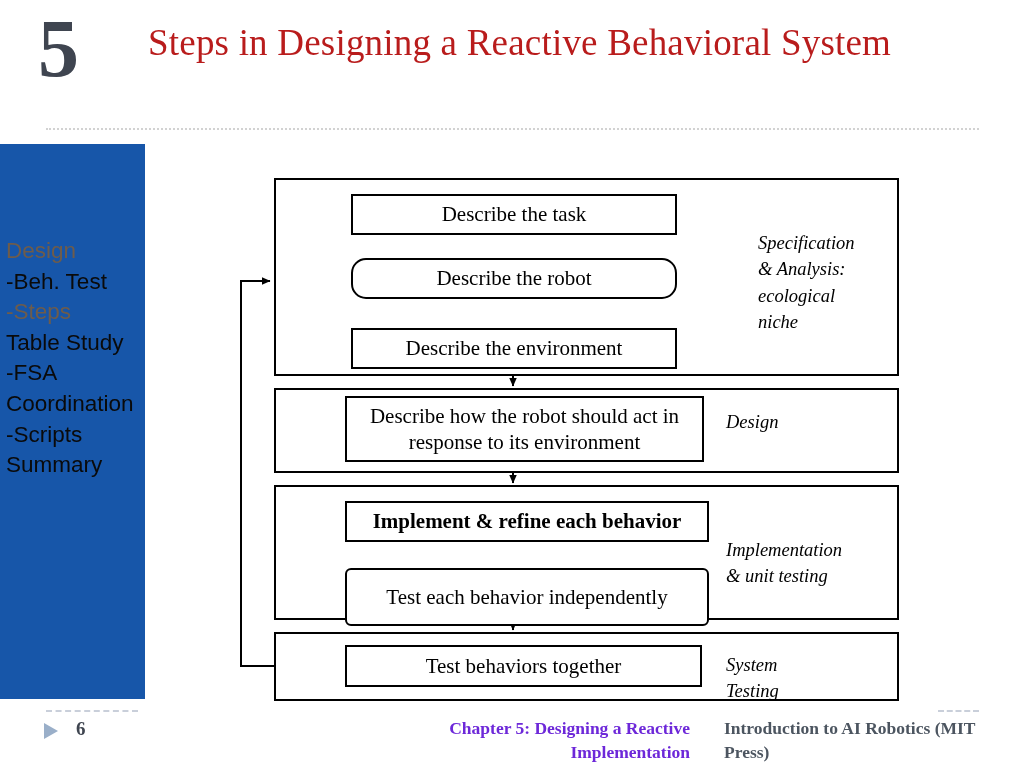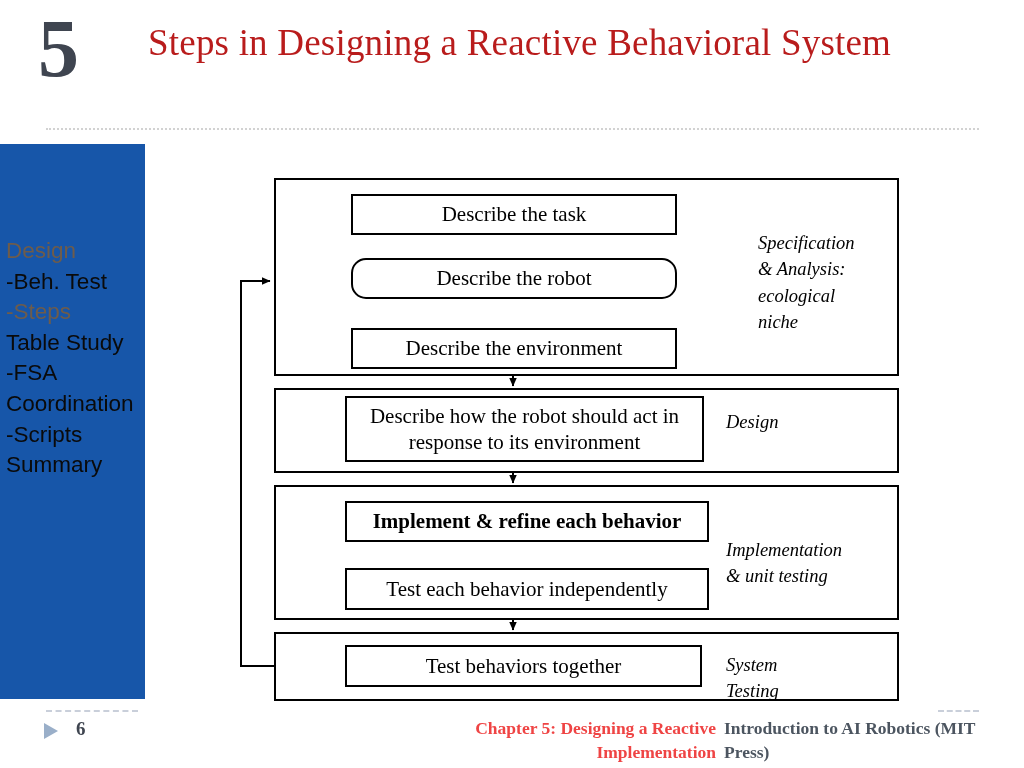--- a/index.html
+++ b/index.html
@@ -110,21 +110,21 @@
     display: flex;
     align-items: center;
     justify-content: center;
     line-height: 1.25;
   }
   #box-task  { left: 351px; top: 194px; width: 326px; height: 41px; }
   #box-robot { left: 351px; top: 258px; width: 326px; height: 41px; border-radius: 15px; }
   #box-env   { left: 351px; top: 328px; width: 326px; height: 41px; }
   #box-act   { left: 345px; top: 396px; width: 359px; height: 66px; padding: 16px 6px; }
   #box-implement { left: 345px; top: 501px; width: 364px; height: 41px; font-weight: bold; }
-  #box-test-each { left: 345px; top: 568px; width: 364px; height: 42px; }
+  #box-test-each { left: 345px; top: 568px; width: 364px; height: 58px; border-radius: 6px; }
   #box-test-together { left: 345px; top: 645px; width: 357px; height: 42px; }
 
   .stage-label {
     position: absolute;
     font-family: "Liberation Serif", serif;
     font-style: italic;
     font-size: 18.5px;
     color: #000000;
     line-height: 1.42;
   }
@@ -170,28 +170,28 @@
     position: absolute;
     left: 76px;
     top: 718px;
     font-family: "Liberation Serif", serif;
     font-size: 19px;
     font-weight: bold;
     color: #3f4550;
   }
   #footer-chapter {
     position: absolute;
-    left: 388px;
+    left: 362px;
     top: 717px;
     width: 328px;
     text-align: right;
     font-family: "Liberation Serif", serif;
     font-size: 17.5px;
     font-weight: bold;
-    color: #ef4444;
+    color: #6d28d9;
     line-height: 1.35;
   }
   #footer-book {
     position: absolute;
     left: 724px;
     top: 717px;
     width: 270px;
     text-align: left;
     font-family: "Liberation Serif", serif;
     font-size: 17.5px;

